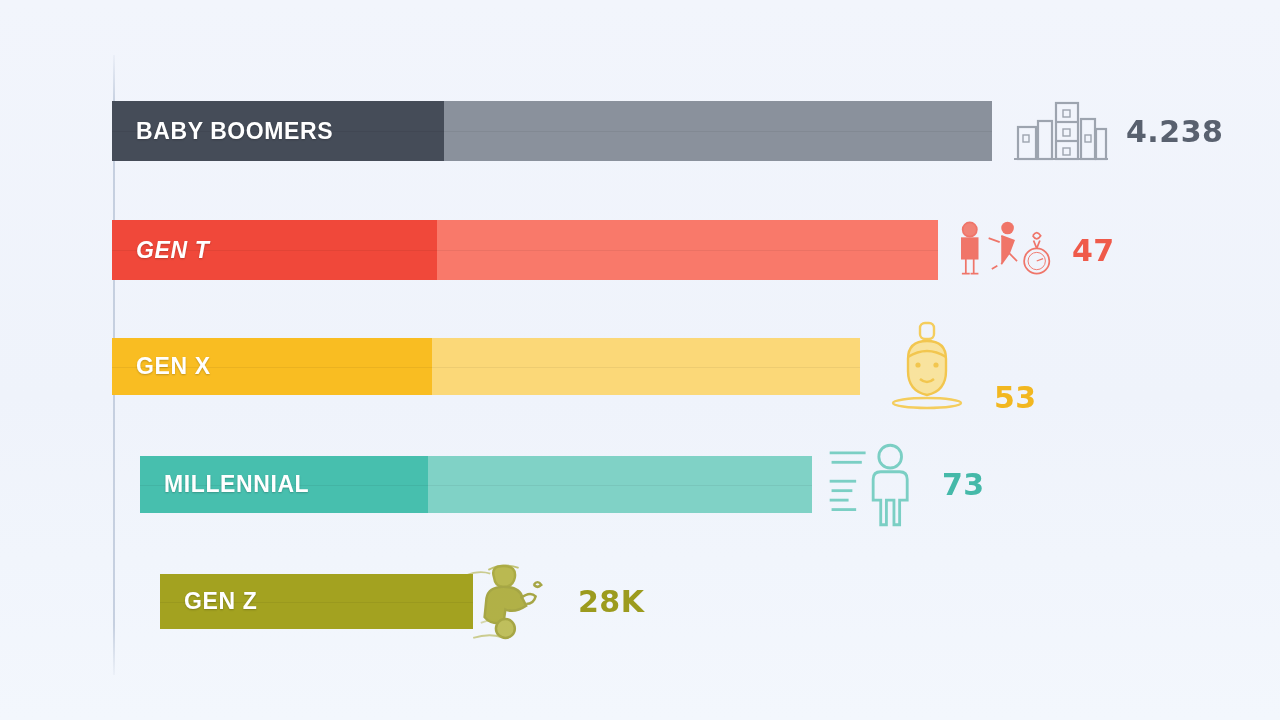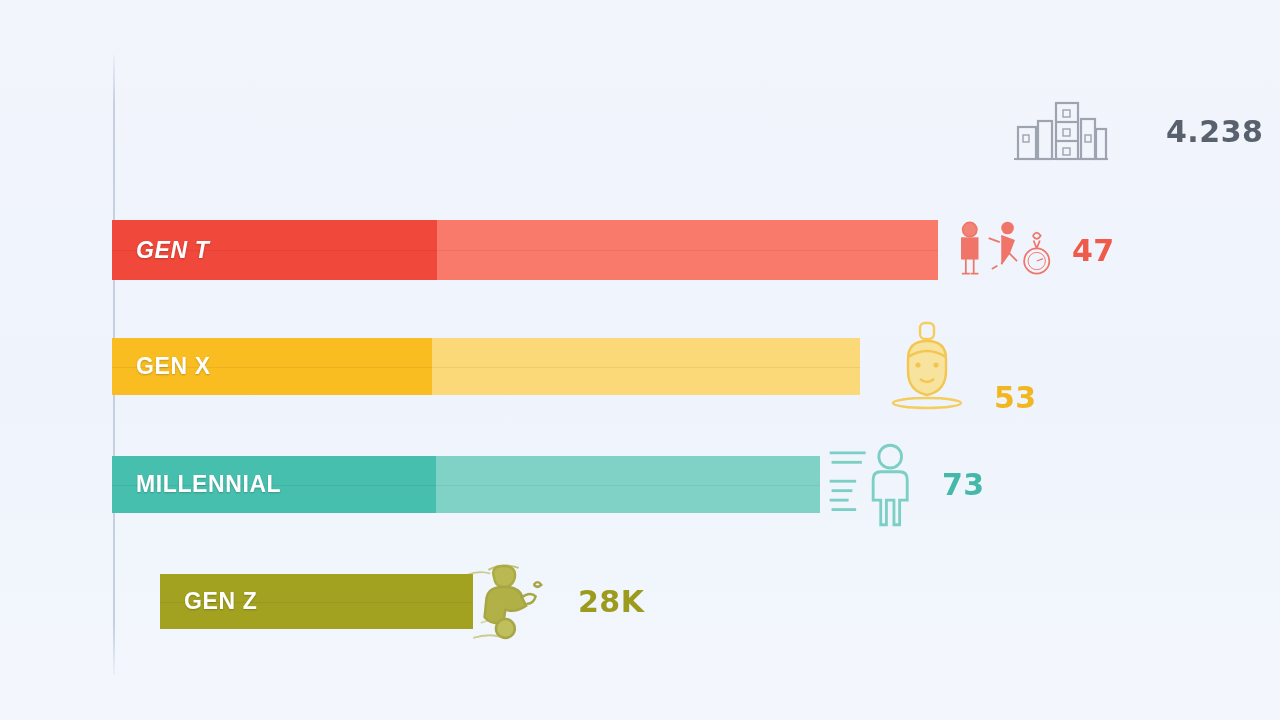--- a/index.html
+++ b/index.html
@@ -120,39 +120,45 @@
   
 </style>
 </head>
 <body>
 
 <div id="chart-root">
 
   <div class="axis-line"></div>
 
   <div class="row" style="top: 101px; height: 60px;">
+    <div class="bar-wrap">
+      <div class="bar-seg head" style="width: 332px; background: rgb(69, 76, 88);">
+        <span class="bar-label">BABY BOOMERS</span>
+      </div>
+      <div class="bar-seg body" style="width: 548px; background: rgb(138, 145, 156);"></div>
+    </div>
     <div class="value-group" style="left: 1008px; top: -18px; height: 96px;">
       <span class="icon-box">
         <svg width="100" height="80" viewBox="0 0 100 80" fill="none" stroke="#8b939f" stroke-width="2.2">
           <rect x="8" y="36" width="18" height="32"></rect>
           <rect x="28" y="30" width="14" height="38"></rect>
           <rect x="46" y="12" width="22" height="56"></rect>
           <line x1="46" y1="31" x2="68" y2="31"></line>
           <line x1="46" y1="50" x2="68" y2="50"></line>
           <rect x="71" y="28" width="14" height="40"></rect>
           <rect x="86" y="38" width="10" height="30"></rect>
           <line x1="4" y1="68" x2="98" y2="68"></line>
           <rect x="13" y="44" width="6" height="7" stroke-width="1.4"></rect>
           <rect x="53" y="19" width="7" height="7" stroke-width="1.4"></rect>
           <rect x="53" y="38" width="7" height="7" stroke-width="1.4"></rect>
           <rect x="53" y="57" width="7" height="7" stroke-width="1.4"></rect>
           <rect x="75" y="44" width="6" height="7" stroke-width="1.4"></rect>
         </svg>
       </span>
-      <span class="value-text" style="color: rgb(89, 97, 111); margin-left: 40px;">4.238</span>
+      <span class="value-text" style="color: rgb(89, 97, 111);">4.238</span>
     </div>
   </div>
 
   <div class="row" style="top: 220px; height: 60px;">
     <div class="bar-wrap">
       <div class="bar-seg head" style="width: 325px; background: rgb(240, 72, 58); font-style: italic;">
         <span class="bar-label">GEN T</span>
       </div>
       <div class="bar-seg body" style="width: 501px; background: rgb(249, 121, 106);"></div>
     </div>
@@ -202,21 +208,21 @@
           <path d="M40 58 q7 6 14 0" stroke="#f3bd2a"></path>
           <ellipse cx="47" cy="82" rx="34" ry="5" stroke="#f6c53b"></ellipse>
         </svg>
       </span>
       <span class="value-text" style="color: rgb(242, 183, 32);">53</span>
     </div>
   </div>
 
   <div class="row" style="top: 456px; height: 57px;">
     <div class="bar-wrap">
-      <div class="bar-seg head" style="width: 324px; background: rgb(71, 191, 174);">
+      <div class="bar-seg head" style="width: 288px; background: rgb(71, 191, 174); margin-left: 28px;">
         <span class="bar-label">MILLENNIAL</span>
       </div>
       <div class="bar-seg body" style="width: 384px; background: rgb(128, 210, 198);"></div>
     </div>
     <div class="value-group" style="left: 824px; top: -19.5px; height: 96px;">
       <span class="icon-box">
         <svg width="110" height="96" viewBox="0 0 110 96" fill="none" stroke="#62c7b8" stroke-width="3">
           <line x1="6" y1="14" x2="44" y2="14"></line>
           <line x1="8" y1="24" x2="40" y2="24"></line>
           <line x1="6" y1="44" x2="34" y2="44"></line>

